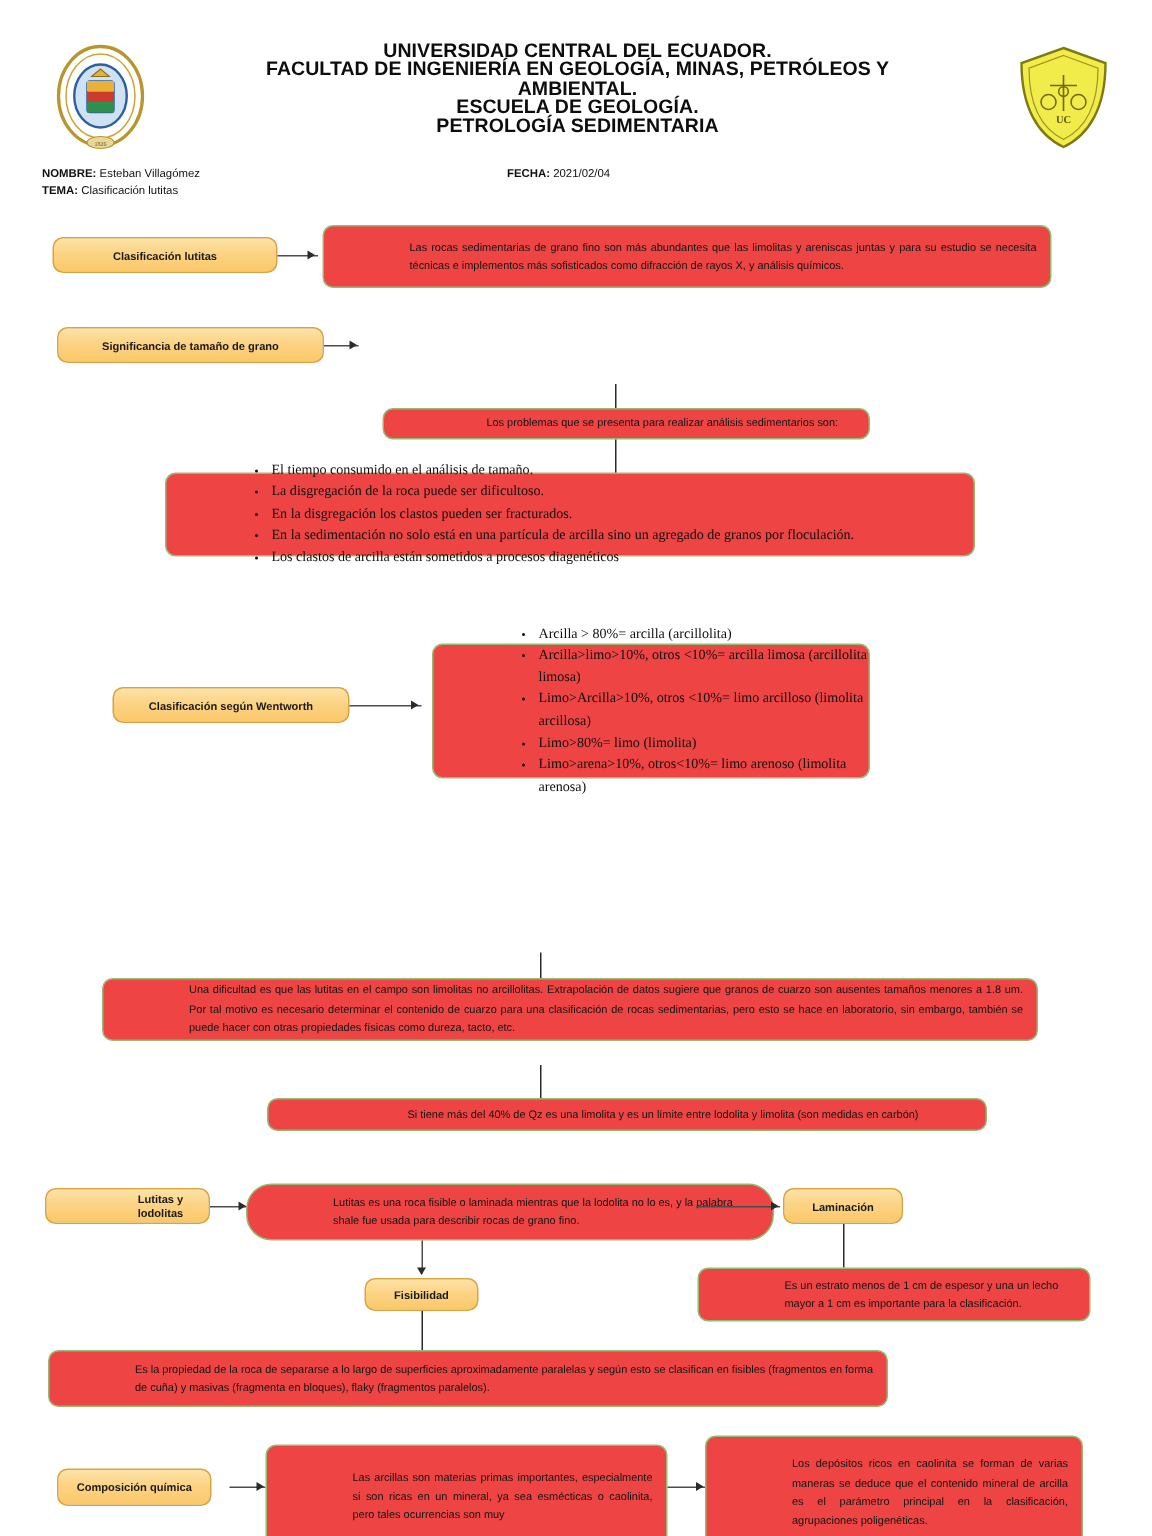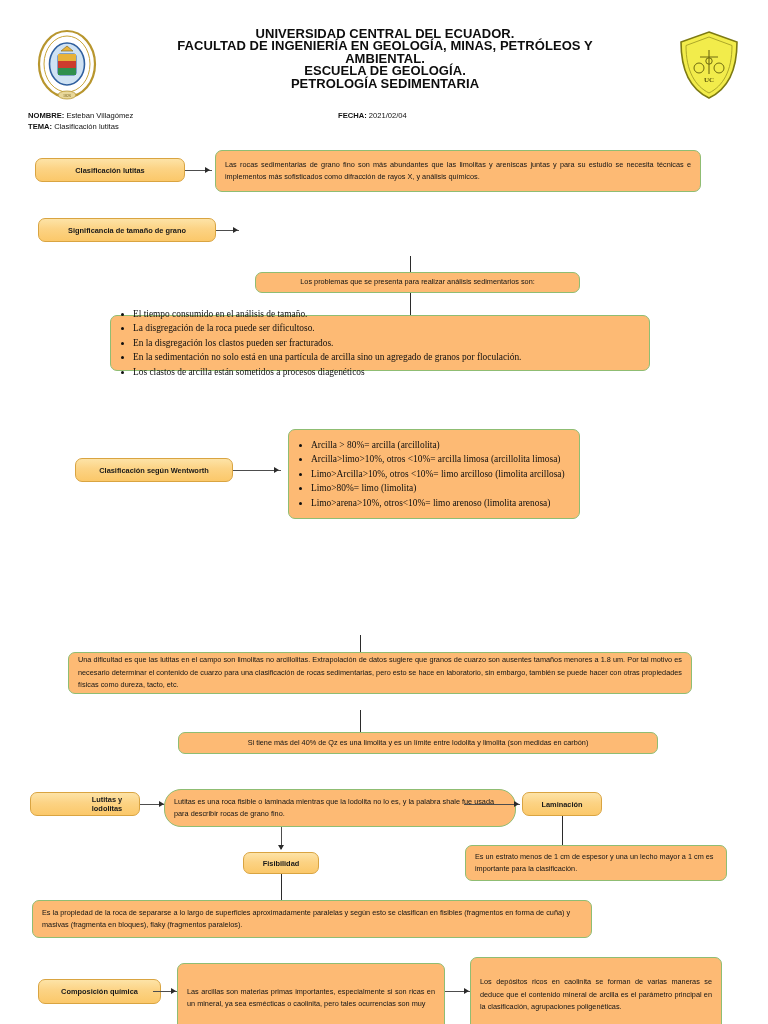--- a/index.html
+++ b/index.html
@@ -88,22 +88,23 @@
     text-align: center;
   }
   .box.orange .box-inner {
     font-size: 7.4px;
     font-weight: bold;
     color: #191919;
     padding: 0 6px;
     text-align: center;
   }
   .box.green {
-    background: #fdba74;
+    background: #ef4444;
     border: 1px solid #8fbd73;
+    padding-left: 48px;
   }
   .box.green .box-inner {
     font-size: 7.3px;
     line-height: 12.5px;
     color: #141414;
     padding: 0 9px;
   }
   .box.green.justify .box-inner { text-align: justify; }
   .box.green.center .box-inner { text-align: center; }
 
@@ -281,21 +282,21 @@
 
   <div class="box orange" style="left:243px; top:852px; width:76px; height:22px;">
     <div class="box-inner">Fisibilidad</div>
   </div>
   <div class="conn v dark" style="left:281px; top:874px; height:26px;"></div>
 
   <div class="box green" style="left:32px; top:900px; width:560px; height:38px;justify-content:center;">
     <div class="box-inner">Es la propiedad de la roca de separarse a lo largo de superficies aproximadamente paralelas y según esto se clasifican en fisibles (fragmentos en forma de cuña) y masivas (fragmenta en bloques), flaky (fragmentos paralelos).</div>
   </div>
 
-  <div class="box orange" style="left:38px; top:979px; width:123px; height:25px;">
+  <div class="box orange" style="left:38px; top:979px; width:103px; height:25px;">
     <div class="box-inner">Composición química</div>
   </div>
   <div class="conn h" style="left:153px; top:991px; width:24px;"></div>
   <div class="arrow-r" style="left:171px; top:987.5px;"></div>
 
   <div class="box green justify" style="left:177px; top:963px; width:268px; height:70px;">
     <div class="box-inner">Las arcillas son materias primas importantes, especialmente si son ricas en un mineral, ya sea esmécticas o caolinita, pero tales ocurrencias son muy</div>
   </div>
 
   <div class="conn h" style="left:445px; top:991px; width:25px;"></div>

